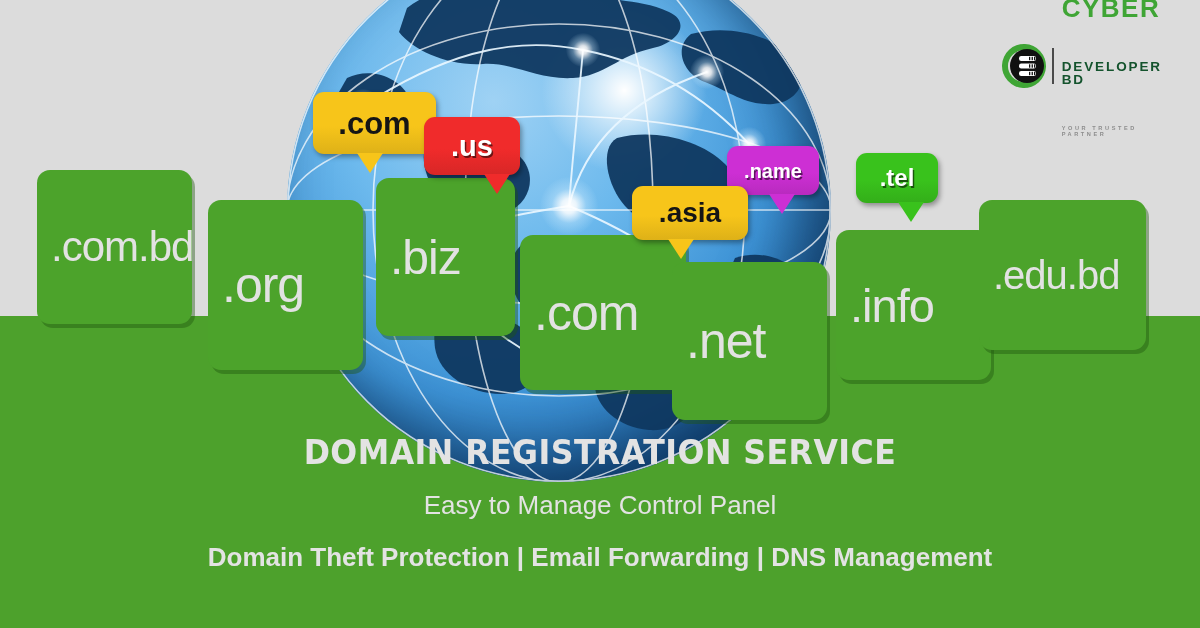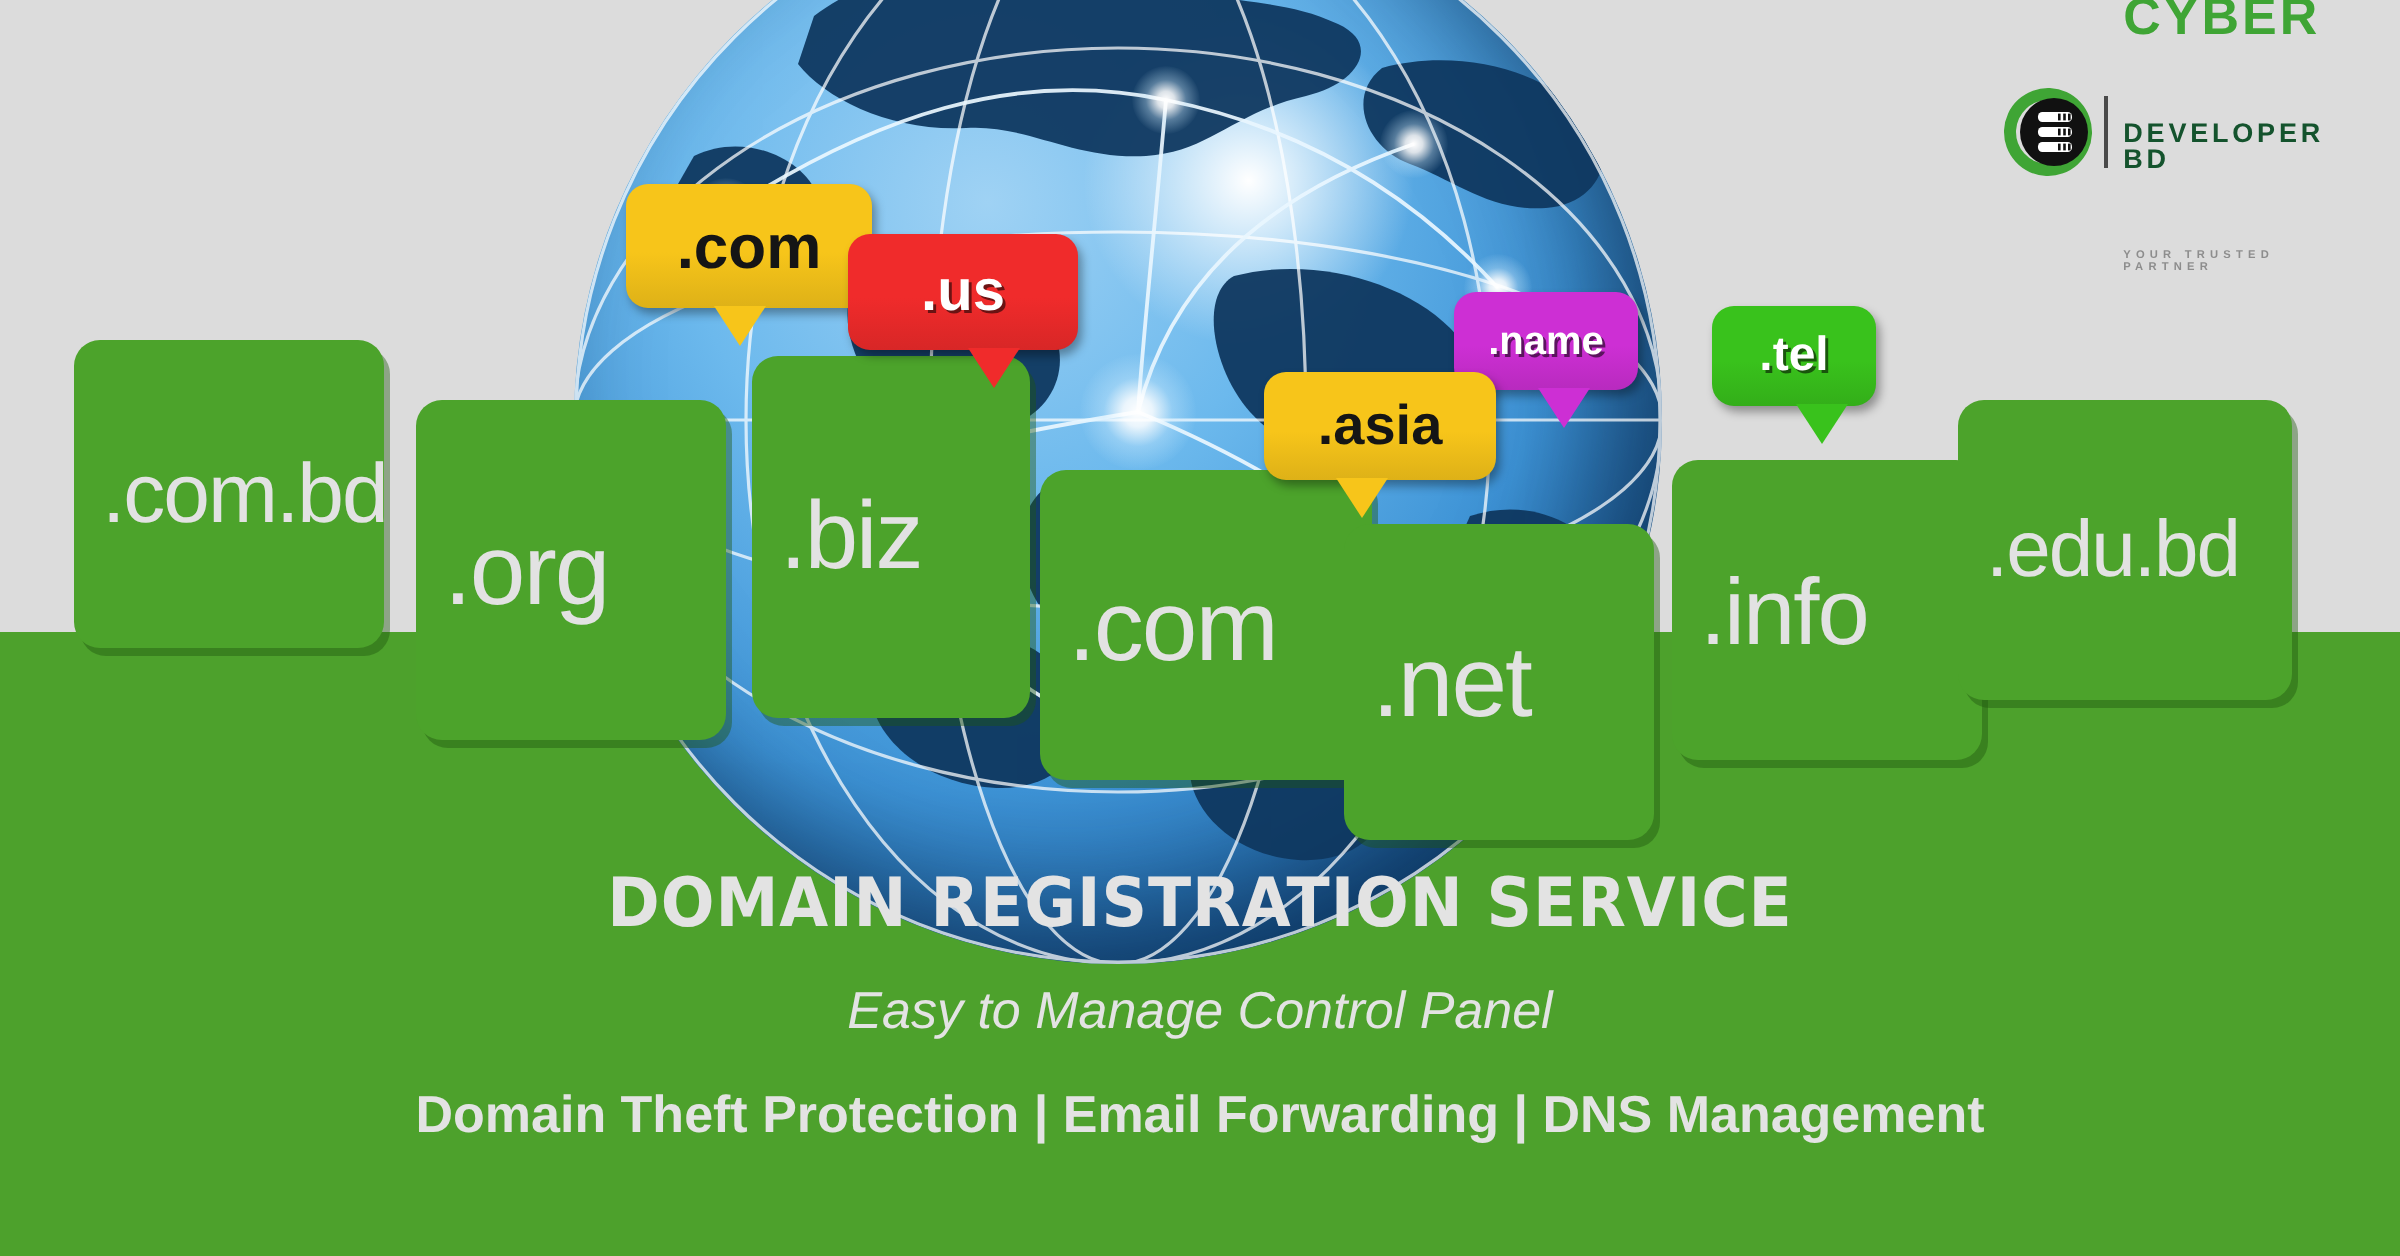--- a/index.html
+++ b/index.html
@@ -152,21 +152,20 @@
     font-weight: bold;
     letter-spacing: 0.5px;
     margin: 0;
     font-family: "DejaVu Sans", sans-serif;
     transform: scaleX(0.93);
   }
   .h-sub {
     font-size: 26px;
     margin: 18px 0 0 0;
     font-weight: normal;
-    font-style: italic;
   }
   .h-feat {
     font-size: 26px;
     margin: 21px 0 0 0;
     font-weight: bold;
   }
 </style>
 </head>
 <body>
 
@@ -228,21 +227,21 @@
       <div class="glow" style="left:420px; top:134px;"></div>
       <div class="glow" style="left:258px; top:424px;"></div>
     </div>
   </div>
 
   <div id="bubbles-layer">
       <div class="bubble" style="left: 313px; top: 92px; width: 123px; height: 62px; font-size: 31px; color: rgb(21, 21, 21); z-index: 20; background: linear-gradient(rgb(247, 197, 26) 0%, rgb(247, 197, 26) 55%, rgba(0, 0, 0, 0.1) 100%), rgb(247, 197, 26);">
         <span>.com</span>
         <span class="tail" style="left: 44px; border-top: 20px solid rgb(247, 197, 26);"></span>
       </div>
-      <div class="bubble" style="left: 424px; top: 117px; width: 115px; height: 58px; font-size: 29px; color: rgb(255, 255, 255); z-index: 21; background: linear-gradient(rgb(240, 43, 43) 0%, rgb(240, 43, 43) 55%, rgba(0, 0, 0, 0.1) 100%), rgb(240, 43, 43); text-shadow: rgba(0, 0, 0, 0.55) 1.5px 1.5px 0px;">
+      <div class="bubble" style="left: 424px; top: 117px; width: 96px; height: 58px; font-size: 29px; color: rgb(255, 255, 255); z-index: 21; background: linear-gradient(rgb(240, 43, 43) 0%, rgb(240, 43, 43) 55%, rgba(0, 0, 0, 0.1) 100%), rgb(240, 43, 43); text-shadow: rgba(0, 0, 0, 0.55) 1.5px 1.5px 0px;">
         <span>.us</span>
         <span class="tail" style="left: 60px; border-top: 20px solid rgb(240, 43, 43);"></span>
       </div>
       <div class="bubble" style="left: 727px; top: 146px; width: 92px; height: 49px; font-size: 20px; color: rgb(255, 255, 255); z-index: 22; background: linear-gradient(rgb(205, 47, 212) 0%, rgb(205, 47, 212) 55%, rgba(0, 0, 0, 0.1) 100%), rgb(205, 47, 212); text-shadow: rgba(0, 0, 0, 0.55) 1.5px 1.5px 0px;">
         <span>.name</span>
         <span class="tail" style="left: 42px; border-top: 20px solid rgb(205, 47, 212);"></span>
       </div>
       <div class="bubble" style="left: 856px; top: 153px; width: 82px; height: 50px; font-size: 24px; color: rgb(255, 255, 255); z-index: 23; background: linear-gradient(rgb(57, 194, 28) 0%, rgb(57, 194, 28) 55%, rgba(0, 0, 0, 0.1) 100%), rgb(57, 194, 28); text-shadow: rgba(0, 0, 0, 0.55) 1.5px 1.5px 0px;">
         <span>.tel</span>
         <span class="tail" style="left: 42px; border-top: 20px solid rgb(57, 194, 28);"></span>
@@ -253,21 +252,21 @@
       </div>
     </div>
 
   <div id="cards-layer">
       <div class="card" style="left: 37px; top: 170px; width: 155px; height: 154px; font-size: 42px; z-index: 6;">
         <span class="label">.com.bd</span>
       </div>
       <div class="card" style="left: 208px; top: 200px; width: 155px; height: 170px; font-size: 50px; z-index: 7; align-items: center;">
         <span class="label">.org</span>
       </div>
-      <div class="card" style="left: 376px; top: 178px; width: 139px; height: 181px; font-size: 48px; z-index: 8;">
+      <div class="card" style="left: 376px; top: 178px; width: 139px; height: 158px; font-size: 48px; z-index: 8;">
         <span class="label">.biz</span>
       </div>
       <div class="card" style="left: 520px; top: 235px; width: 166px; height: 155px; font-size: 50px; z-index: 9;">
         <span class="label">.com</span>
       </div>
       <div class="card" style="left: 672px; top: 262px; width: 155px; height: 158px; font-size: 50px; z-index: 10;">
         <span class="label">.net</span>
       </div>
       <div class="card" style="left: 836px; top: 230px; width: 155px; height: 150px; font-size: 47px; z-index: 11;">
         <span class="label">.info</span>

